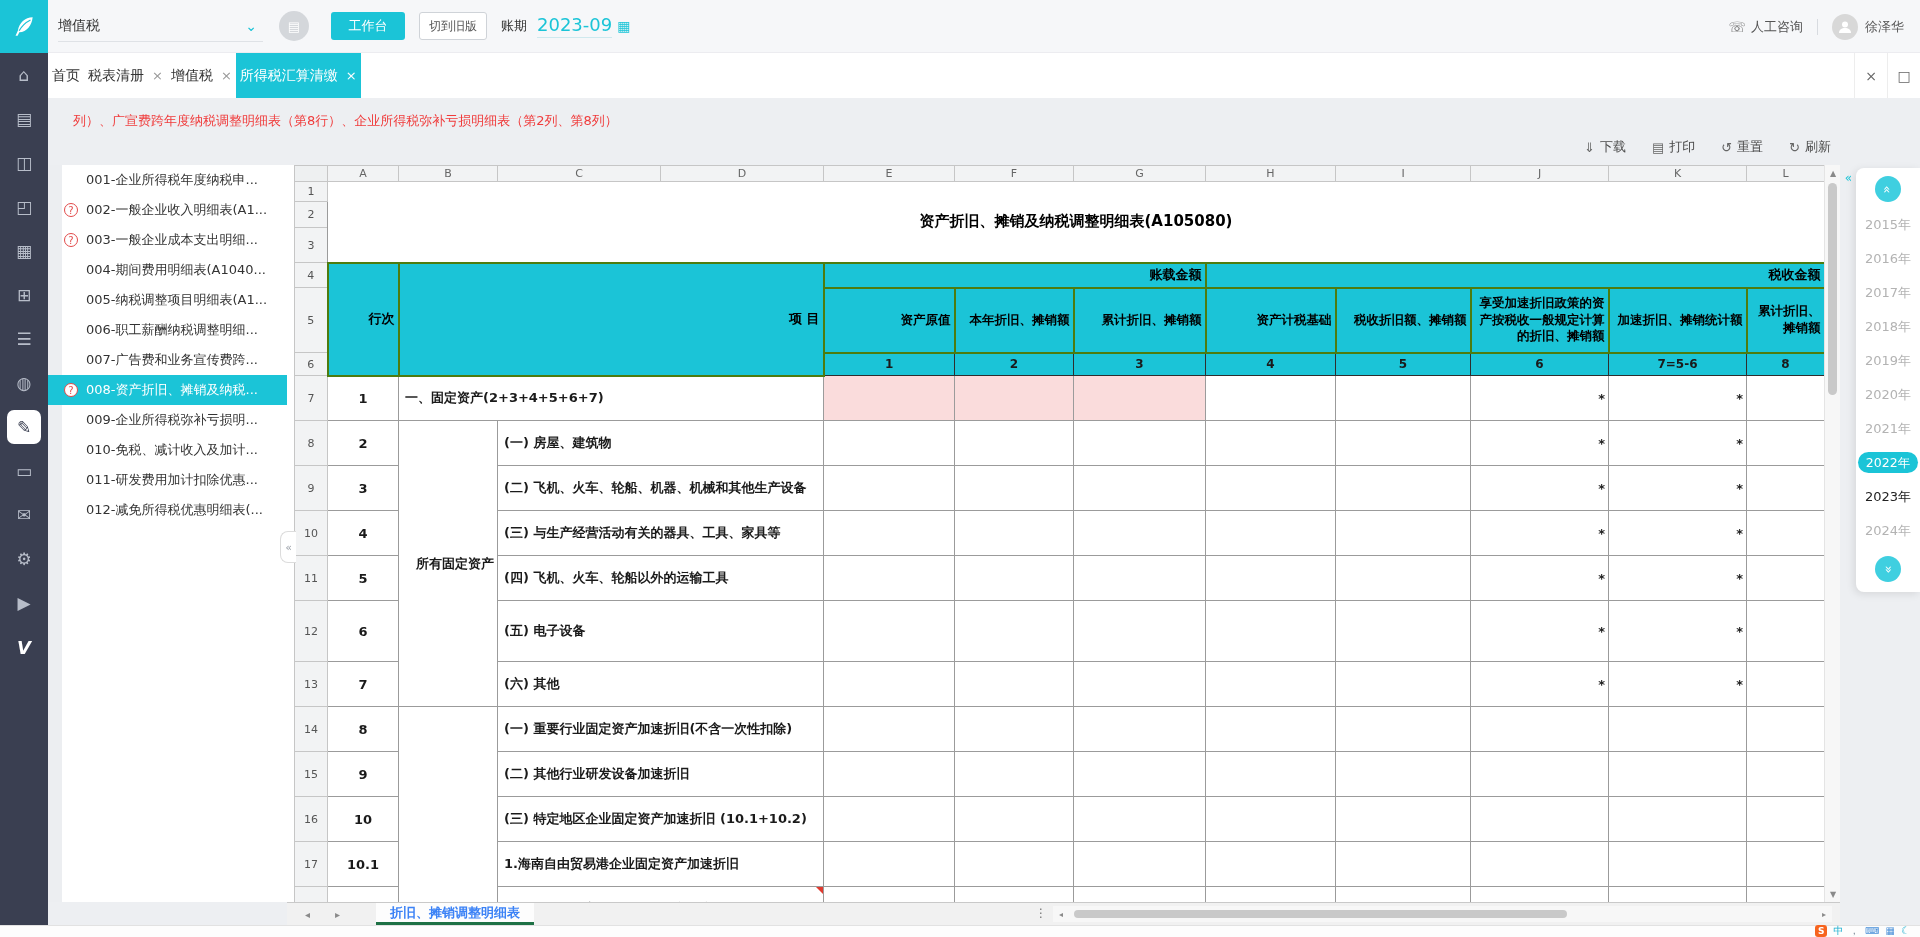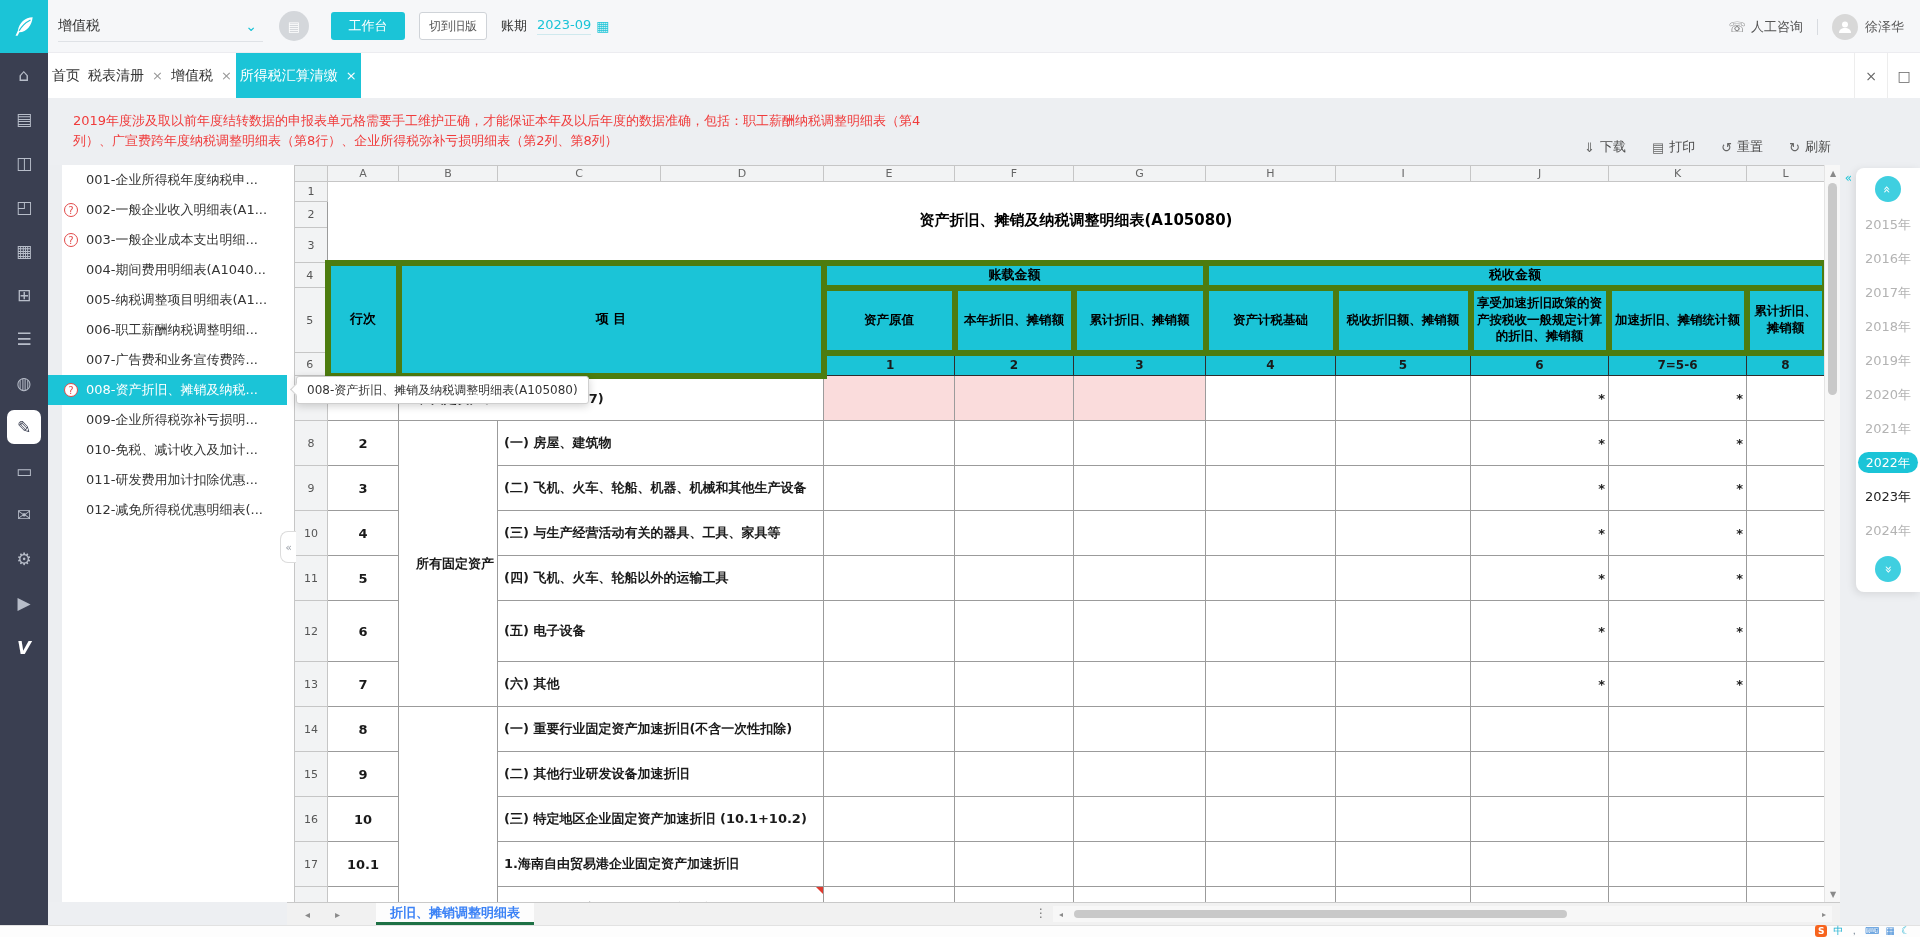--- a/index.html
+++ b/index.html
@@ -24,21 +24,21 @@
   #module-select{margin-left:10px;width:205px;height:30px;display:flex;align-items:center;
           justify-content:space-between;border-bottom:1px solid #dfe2e6;font-size:14px;color:#333;cursor:pointer;}
   #module-select .chev{color:#1bc4d7;font-size:14px;margin-right:6px;}
   .memo-circle{margin-left:16px;width:30px;height:30px;border-radius:50%;background:#d4d7db;
           color:#fff;display:flex;align-items:center;justify-content:center;font-size:13px;cursor:pointer;}
   .btn-primary{margin-left:22px;width:74px;height:28px;background:#1bc4d7;color:#fff;border:none;
           border-radius:3px;font-size:13px;cursor:pointer;font-family:inherit;}
   .btn-plain{margin-left:14px;height:28px;padding:0 9px;background:#fff;color:#555;border:1px solid #cfd3d8;
           border-radius:3px;font-size:12px;cursor:pointer;font-family:inherit;}
   .period-label{margin-left:14px;font-size:13px;color:#333;}
-  .period-value{margin-left:10px;font-size:13px;color:#1bc4d7;cursor:pointer;border-bottom:1px solid #cfe9ee;padding-bottom:2px;}
+  .period-value{margin-left:10px;font-size:18px;color:#1bc4d7;cursor:pointer;border-bottom:1px solid #cfe9ee;padding-bottom:2px;}
   .cal{color:#1bc4d7;font-size:14px;margin-left:5px;}
   #top-right{position:absolute;right:16px;top:0;height:53px;display:flex;align-items:center;font-size:13px;color:#555;}
   #top-right .headset{font-size:14px;margin-right:5px;color:#666;}
   #top-right .vdiv{width:1px;height:16px;background:#d8dbe0;margin:0 14px;}
   .avatar{width:26px;height:26px;border-radius:50%;background:#d8d8d8;display:inline-flex;
           align-items:center;justify-content:center;margin-right:7px;overflow:hidden;}
 
   
   #tabbar{left:48px;top:53px;width:1872px;height:45px;background:#fff;display:flex;z-index:4;}
   .tab{height:45px;display:flex;align-items:center;padding:0 4px;font-size:14px;color:#333;cursor:pointer;}
@@ -66,21 +66,21 @@
   .sb-item.sel{background:#1bc4d7;color:#fff;}
 
   
   #sheet-panel{left:287px;top:165px;width:1553px;height:737px;background:#fff;overflow:hidden;}
   #tbl{border-collapse:collapse;table-layout:fixed;width:1530px;margin-left:7px;font-size:13px;color:#1a1a1a;}
   #tbl td{border:1px solid #9b9b9b;overflow:hidden;padding:0 3px;box-sizing:border-box;}
   #tbl td.rn{background:#f2f3f4;border-color:#c6c6c6;font-size:11px;color:#555;text-align:center;padding:0;}
   #tbl td.letter{background:#f2f3f4;border-color:#c6c6c6;font-size:11px;color:#666;text-align:center;padding:0;}
   #tbl td.corner{background:#eef0f1;border-color:#c6c6c6;}
   #tbl td.title-zone{border-color:#9b9b9b;text-align:center;font-size:15px;font-weight:bold;color:#000;background:#fff;}
-  #tbl td.hd{background:#1bc4d7;border:6px solid #4d7c0f;text-align:center;font-weight:bold;color:#000;}
+  #tbl td.hd{background:#1bc4d7;border:2px solid #4d7c0f;text-align:right;font-weight:bold;color:#000;}
   #tbl td.hd.small{font-size:12.5px;line-height:1.35;}
   #tbl td.idx{background:#1bc4d7;border:1px solid #2e2e2e;text-align:center;font-weight:bold;font-size:12px;}
   #tbl td.line{text-align:center;font-weight:bold;}
   #tbl td.cat{text-align:right;font-weight:bold;}
   #tbl td.desc{text-align:left;font-weight:bold;padding-left:6px;white-space:nowrap;}
   #tbl td.data{background:#fff;}
   #tbl td.pink{background:#fadcdc;}
   #tbl td.starcell{text-align:right;color:#222;font-weight:bold;}
   #tbl td.red-corner{position:relative;}
   #tbl td.red-corner:after{content:"";position:absolute;top:0;right:0;border-left:7px solid transparent;
@@ -238,21 +238,20 @@
         <span class="x">×</span>
       </div>
     </div>
   <div id="tab-actions" class="abs">
     <span class="tab-act">×</span>
     <span class="tab-act">□</span>
   </div>
 
   <div id="notice" class="abs">
     <div class="lines">
-      <div>2019年度涉及取以前年度结转数据的申报表单元格需要手工维护正确，才能保证本年及以后年度的数据准确，包括：职工薪酬纳税调整明细表（第4</div>
       <div>列）、广宣费跨年度纳税调整明细表（第8行）、企业所得税弥补亏损明细表（第2列、第8列）</div>
     </div>
     <div id="sheet-toolbar">
       <span class="tool-btn">
         <span class="ic">⇓</span>
         <span>下载</span>
         </span>
       <span class="tool-btn">
         <span class="ic">▤</span>
         <span>打印</span>
@@ -547,23 +546,20 @@
       </table>
     <div id="vscroll">
       <div class="arr">▲</div>
       <div class="thumb"></div>
       <div class="arr bottom">▼</div>
     </div>
   </div>
 
   <div id="collapse-handle" class="abs">«</div>
 
-  <div id="tooltip" class="abs">
-    <span>008-资产折旧、摊销及纳税调整明细表(A105080)</span>
-  </div>
 
   <div id="sheettab-bar" class="abs">
     <span class="nav" style="left:18px;">◂</span>
     <span class="nav" style="left:48px;">▸</span>
     <div id="sheet-tab">折旧、摊销调整明细表</div>
     <span id="drag-dots">⋮</span>
     <div id="hscroll">
       <span class="arr" style="left:0;">◂</span>
       <div class="thumb"></div>
       <span class="arr" style="right:0;">▸</span>

